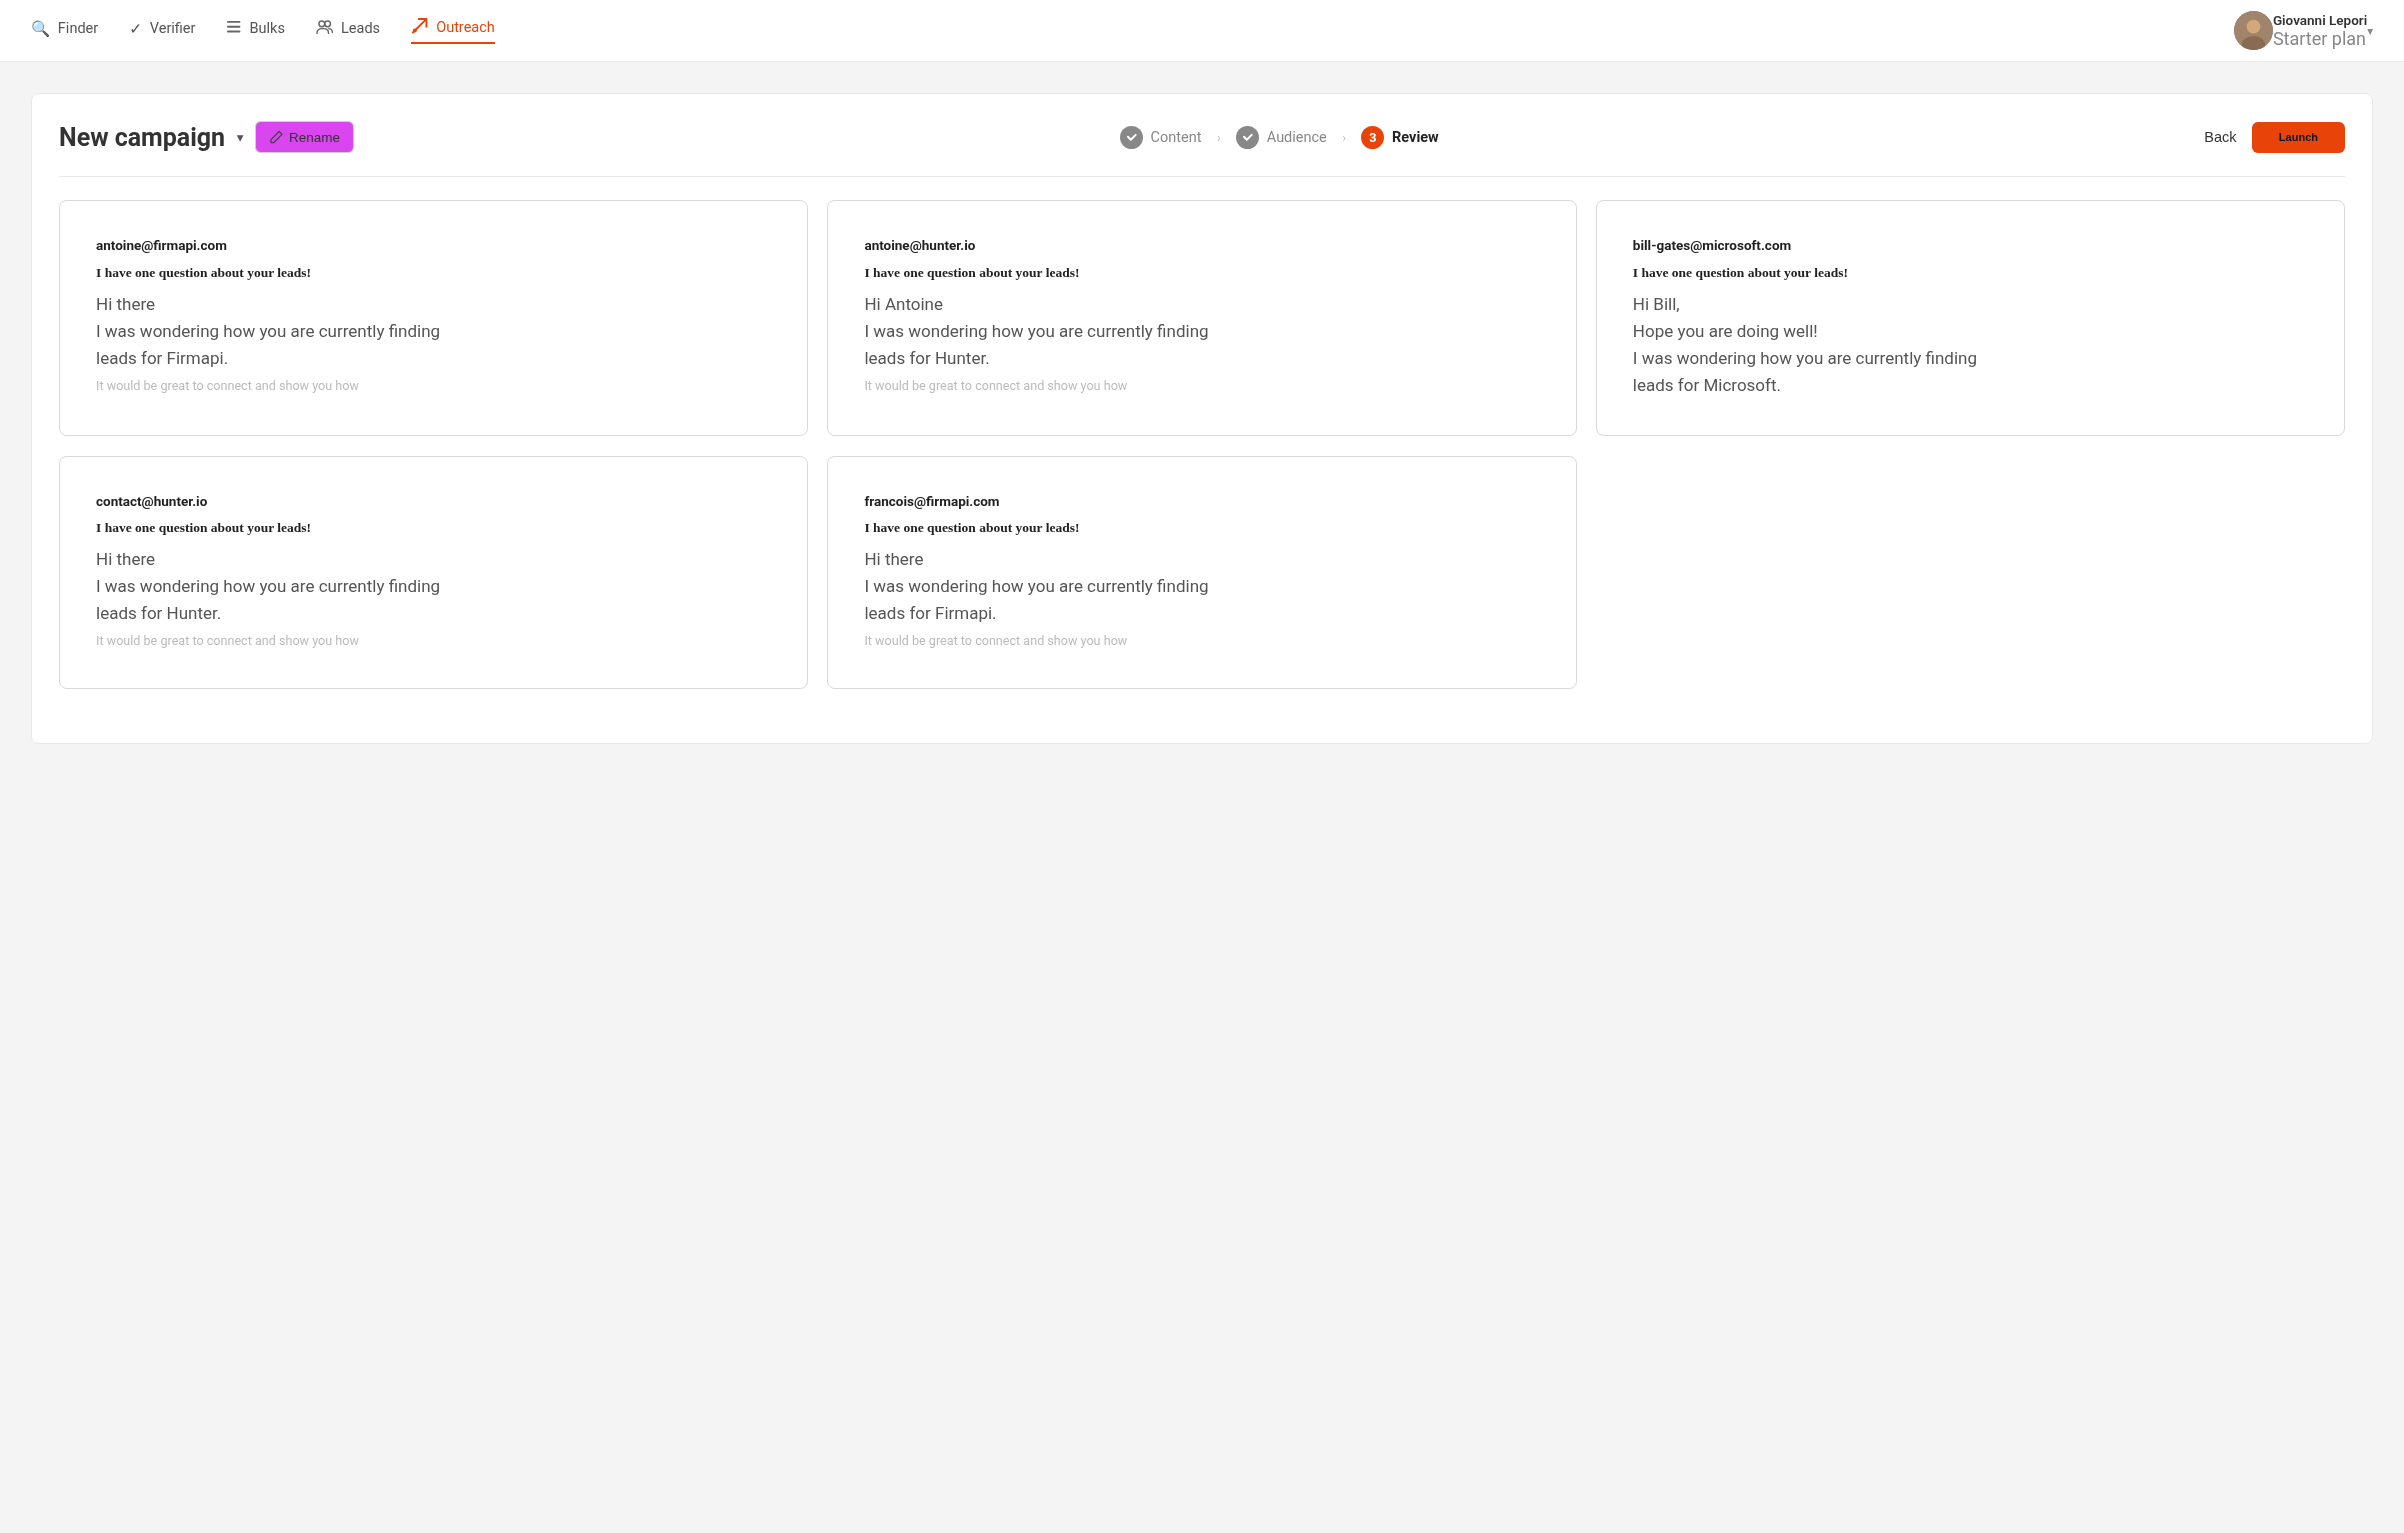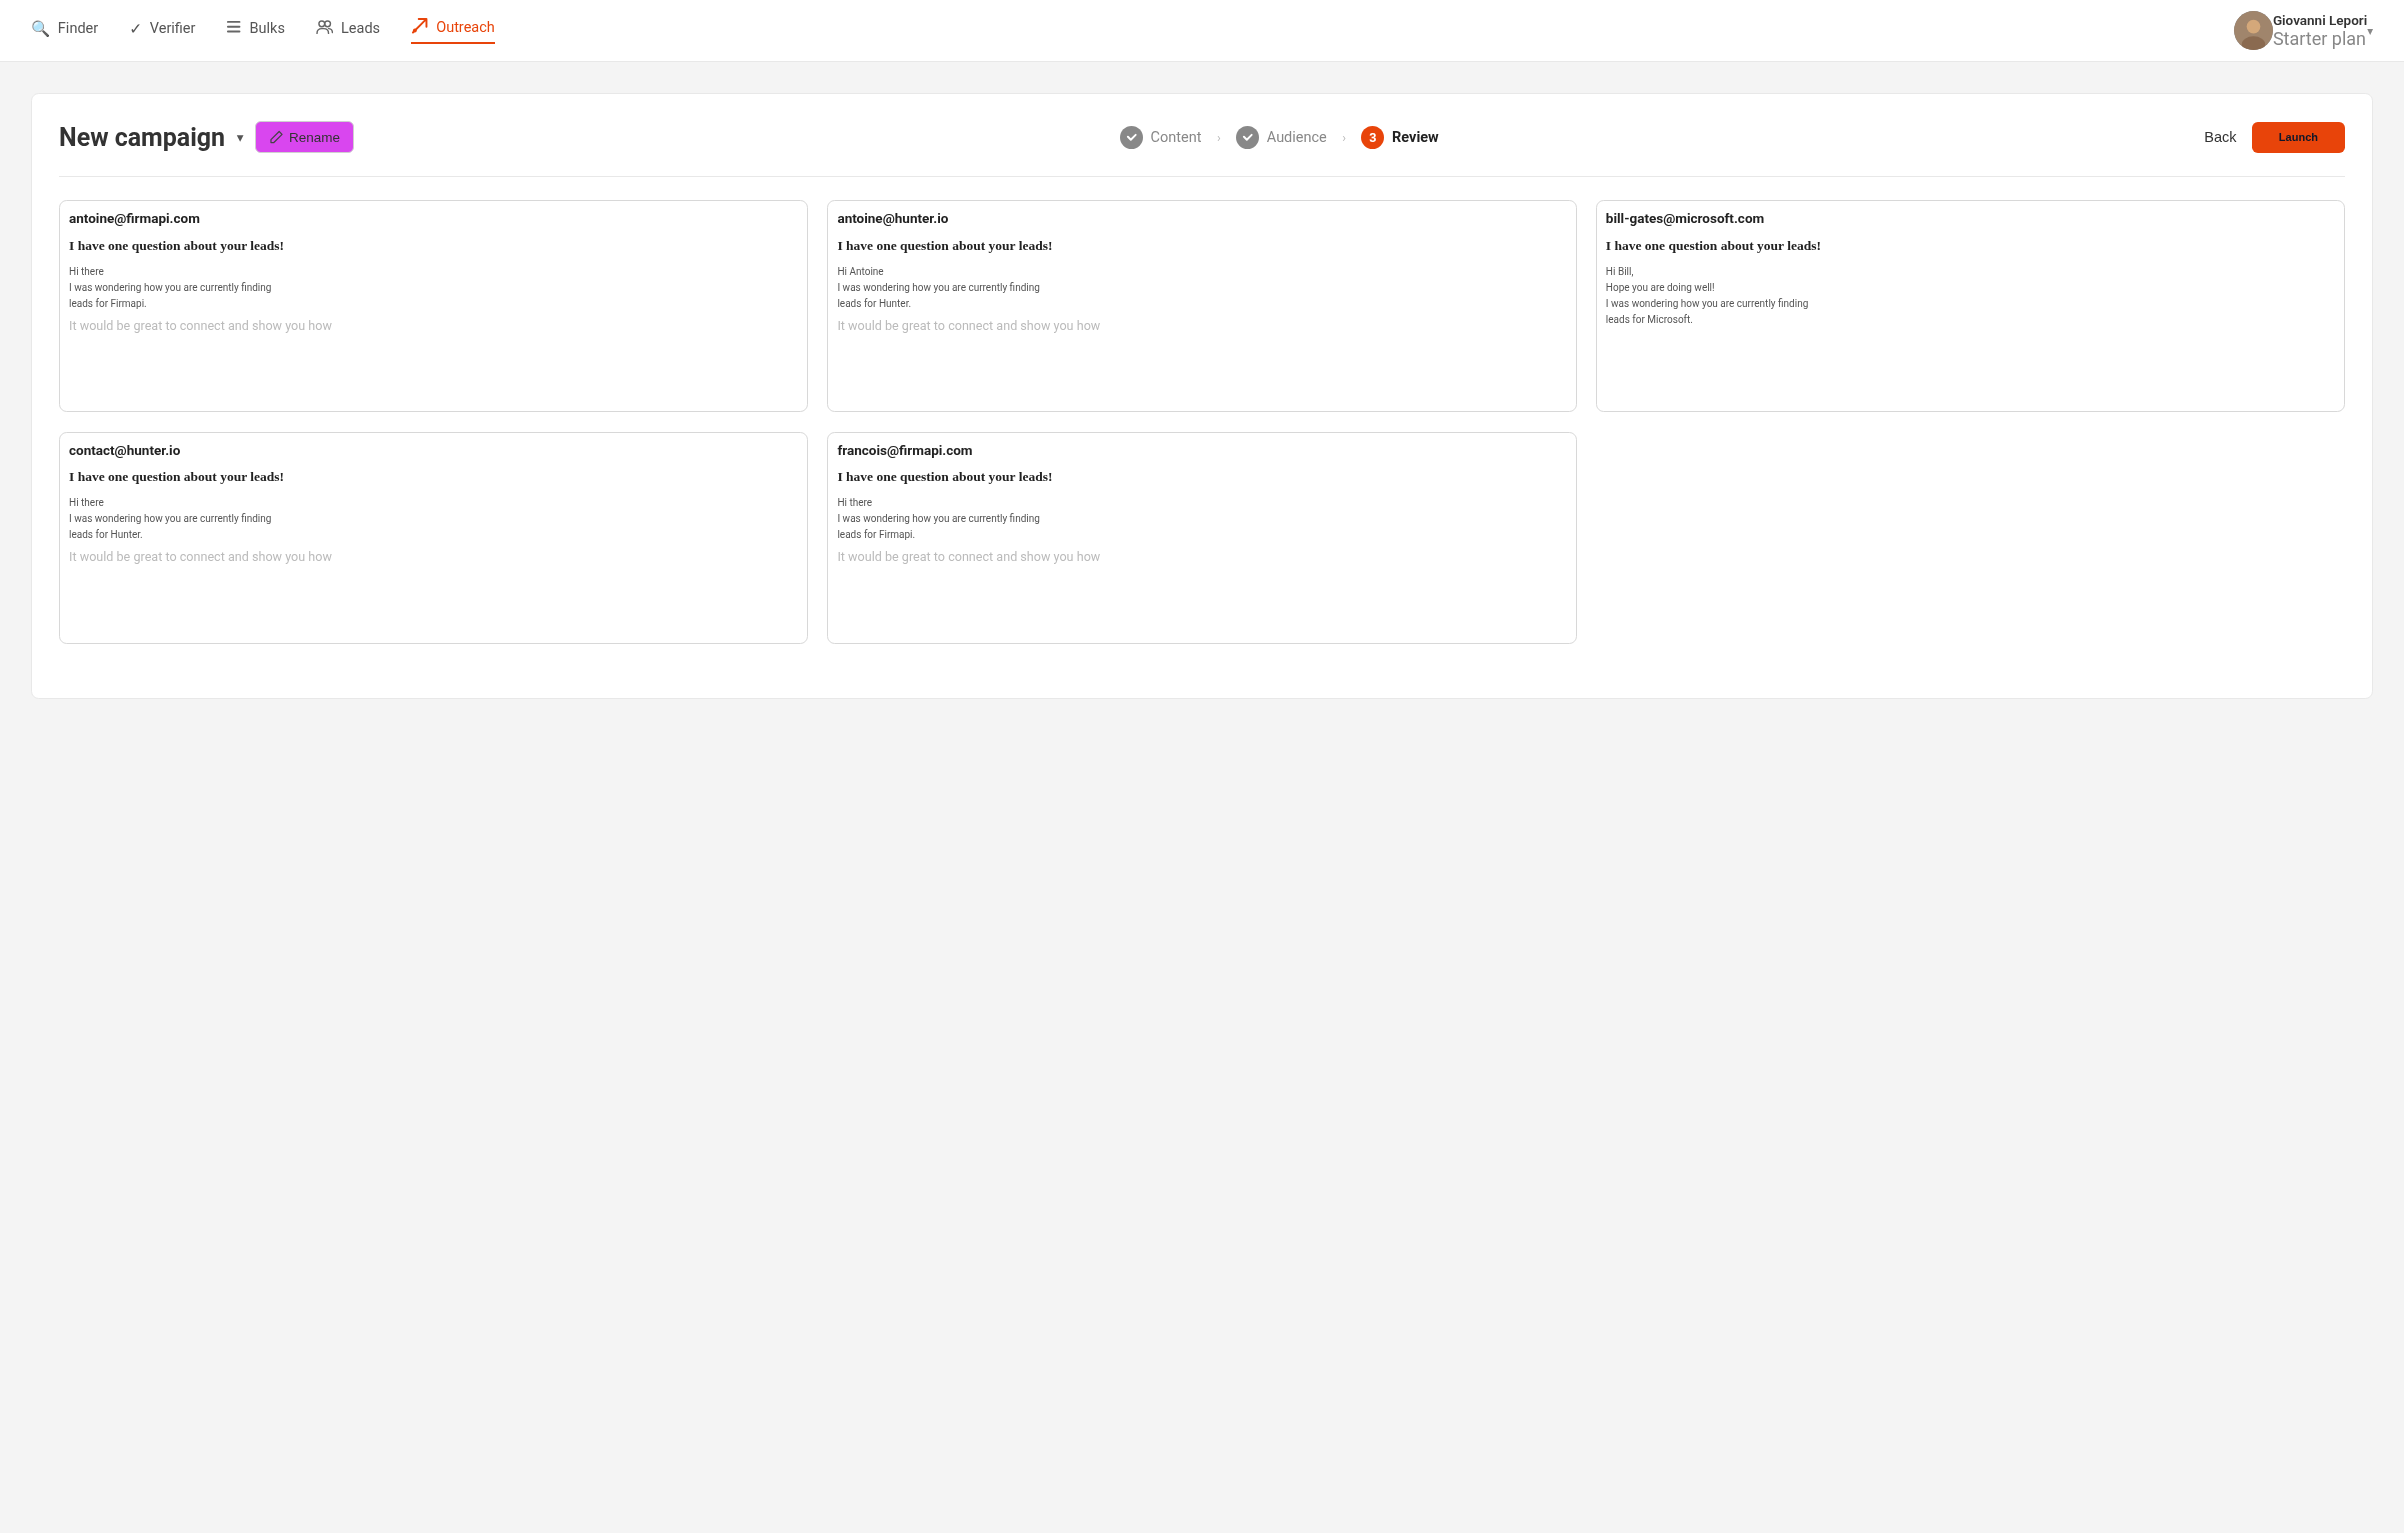--- a/index.html
+++ b/index.html
@@ -85,26 +85,26 @@
 
     
     .email-grid {
       display: grid;
       grid-template-columns: repeat(3, 1fr);
       gap: 19.3px;
       margin-bottom: 27px;
     }
     .email-card {
       border: 1px solid #d8d8d8; border-radius: 7.7px;
-      padding: 9px; background: #fff;
+      padding: 36px; background: #fff;
       min-height: 212px;
     }
     .email-address { font-size: 13.5px; font-weight: 700; margin-bottom: 11.6px; color: #222; }
     .email-subject { font-size: 13.5px; font-weight: 700; margin-bottom: 9.7px; color: #222; font-family: Liberation Serif, serif; }
-    .email-body-line { font-size: 10px; color: #555; line-height: 1.6; }
+    .email-body-line { font-size: 17px; color: #555; line-height: 1.6; }
     .email-body-faded { font-size: 12.6px; color: #bbb; line-height: 1.6; margin-top: 3.9px; }
 
     
     .pagination { font-size: 13.5px; color: #333; }
     .pagination strong { font-weight: 700; }
     .pagination span { color: #777; }
 
     
     .email-card-empty { border-radius: 7.7px; min-height: 212px; }
   </style>

